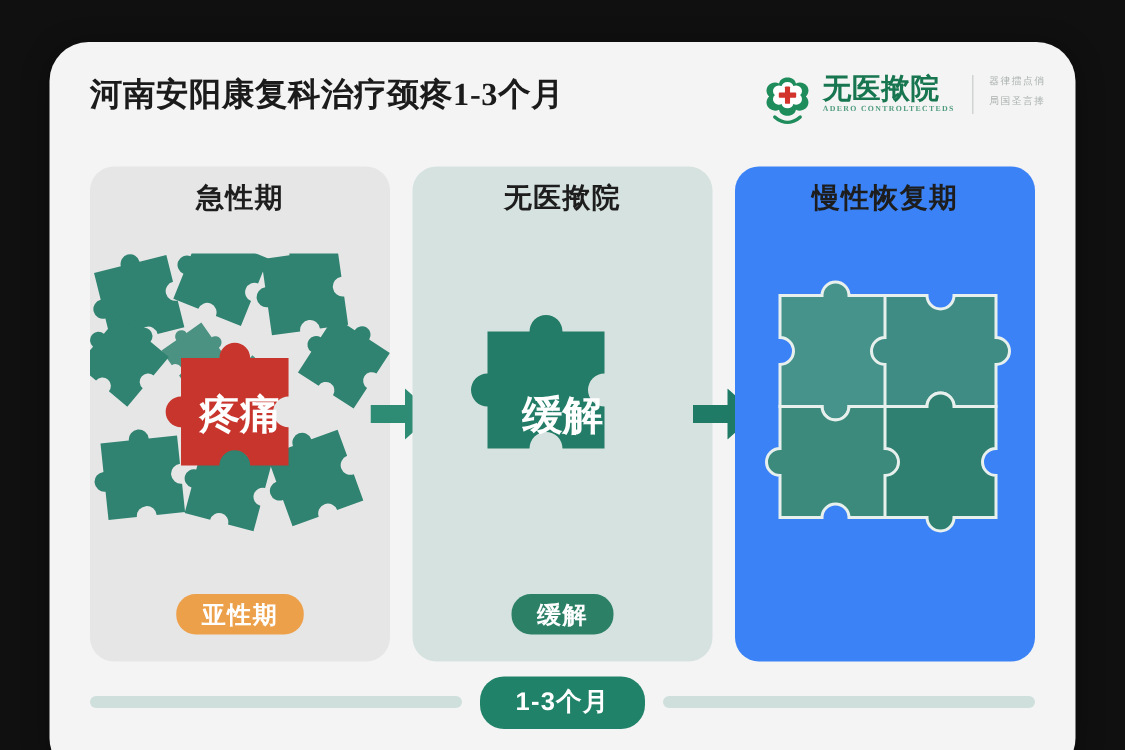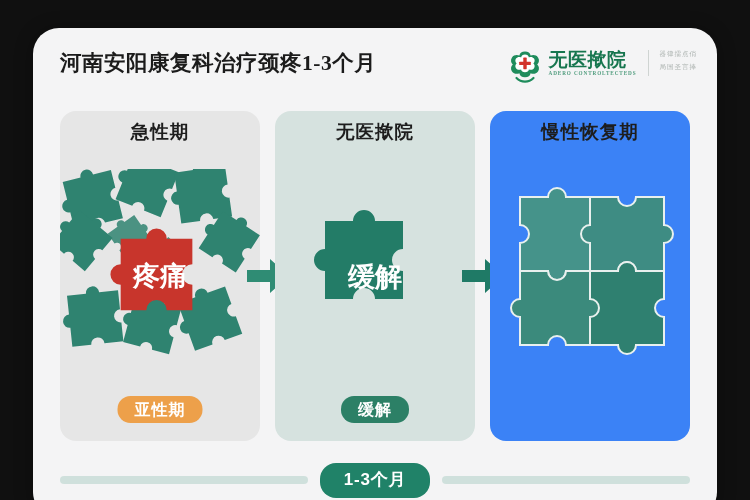--- a/index.html
+++ b/index.html
@@ -174,21 +174,21 @@
     top: 50%;
     transform: translate(-50%,-50%);
     width: 42px;
     height: 34px;
   }
 
   
   .timeline {
     position: absolute;
     left: 27px;
-    bottom: 22px;
+    bottom: 34px;
     width: 630px;
     height: 32px;
     display: flex;
     align-items: center;
     gap: 0;
   }
   .tl-bar {
     flex: 1 1 auto;
     height: 8px;
     border-radius: 4px;

